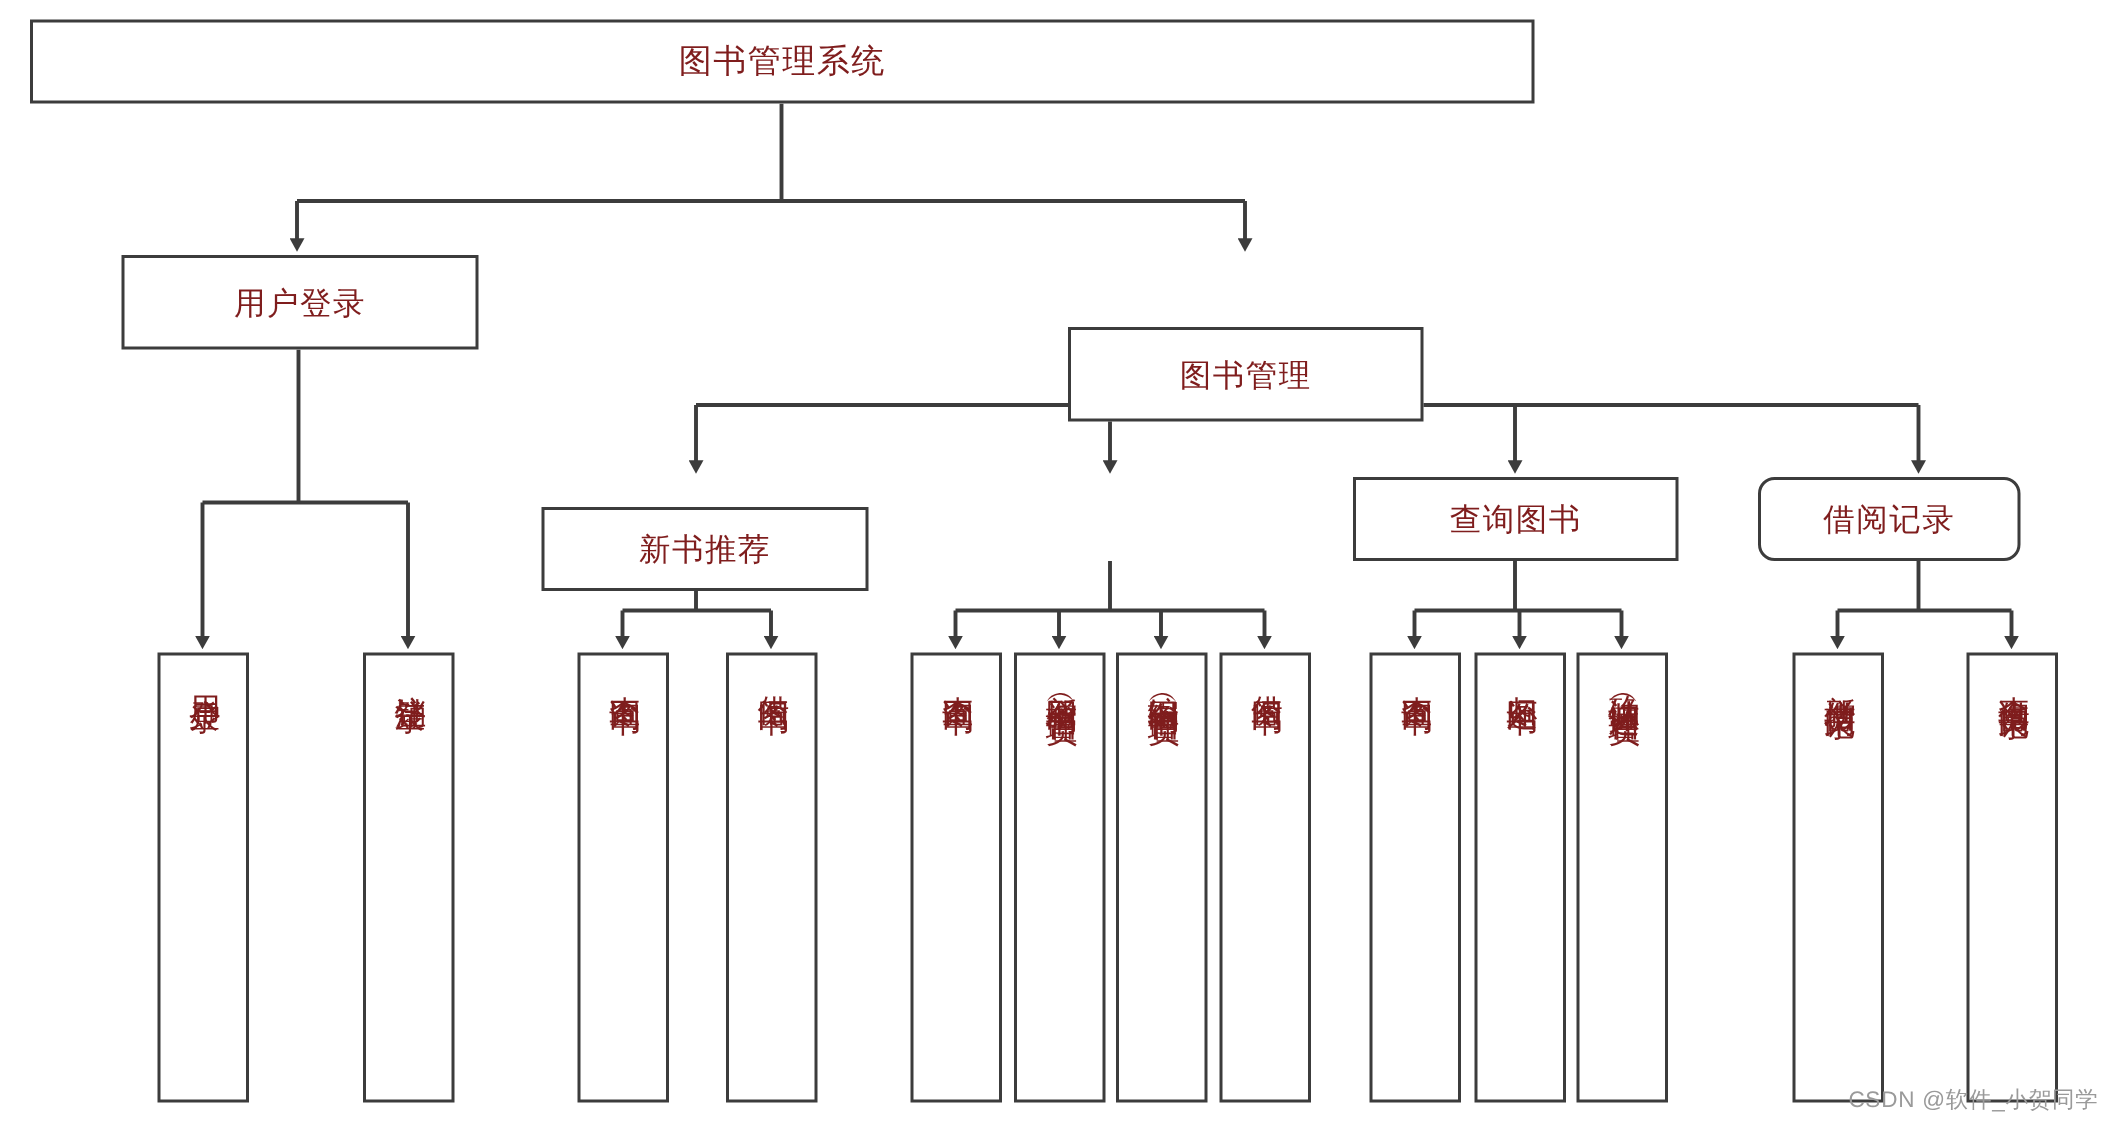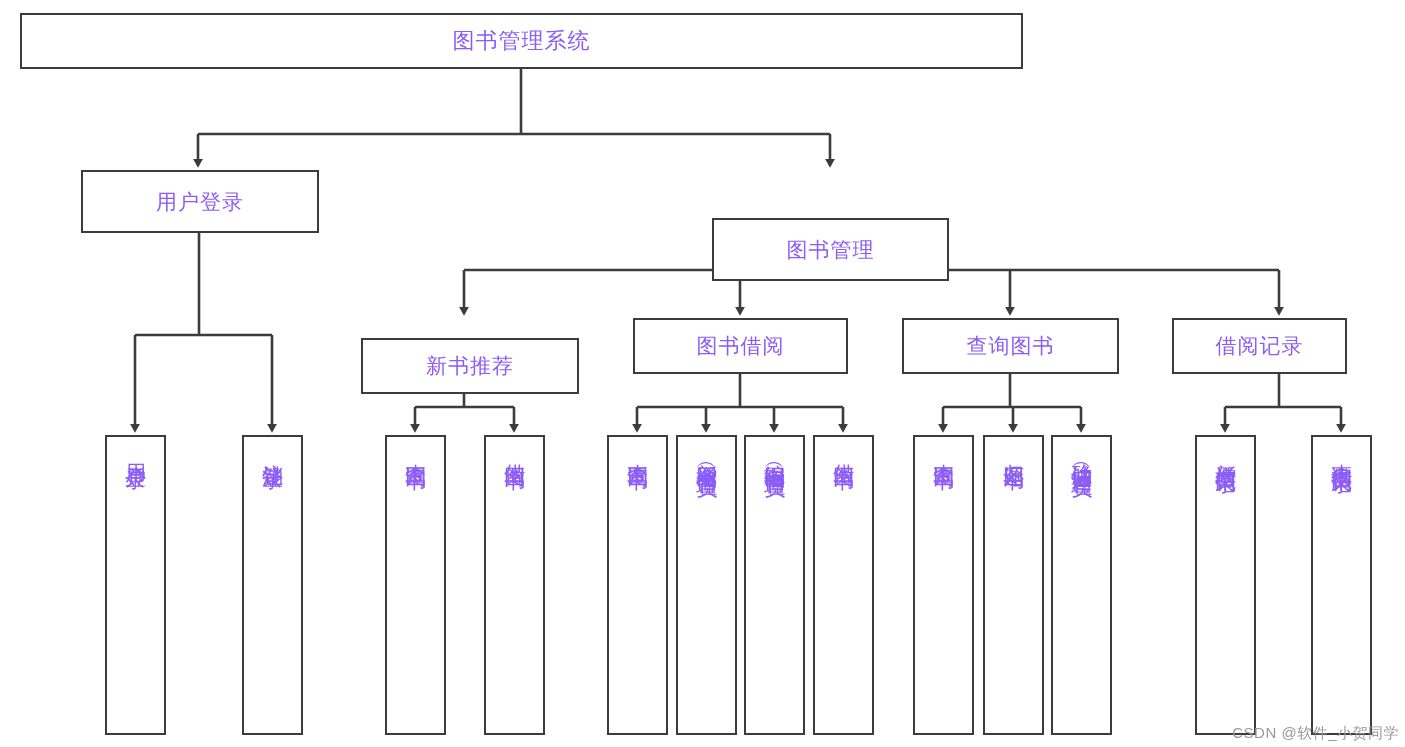--- a/index.html
+++ b/index.html
@@ -26,21 +26,21 @@
     pointer-events: none;
   }
   .node {
     position: absolute;
     box-sizing: border-box;
     background: #ffffff;
     border: 2px solid #3c3c3c;
     display: flex;
     align-items: center;
     justify-content: center;
-    color: #8b5cf6;
+    color: #7f1d1d;
   }
   .node.horiz {
     font-size: 21px;
     letter-spacing: 1px;
   }
   .node.vert {
     font-size: 21px;
     letter-spacing: 1px;
     padding: 10px 0;
     align-items: flex-start;
@@ -130,27 +130,24 @@
   <div class="node horiz" style="left: 81px; top: 170px; width: 238px; height: 63px;">
     <span>用户登录</span>
   </div>
   <div class="node horiz" style="left: 712px; top: 170px; width: 237px; height: 63px; margin-top: 48px;">
     <span>图书管理</span>
   </div>
 
   <div class="node horiz" style="left: 361px; top: 318px; width: 218px; height: 56px; margin-top: 20px;">
     <span>新书推荐</span>
   </div>
-  <div class="node horiz" style="left: 633px; top: 318px; width: 215px; height: 56px;">
-    <span>图书借阅</span>
-  </div>
   <div class="node horiz" style="left: 902px; top: 318px; width: 217px; height: 56px;">
     <span>查询图书</span>
   </div>
-  <div class="node horiz" style="left: 1172px; top: 318px; width: 175px; height: 56px;">
+  <div class="node horiz" style="left: 1172px; top: 318px; width: 175px; height: 56px; border-radius: 11px;">
     <span>借阅记录</span>
   </div>
 
   <div class="node vert" style="left: 105px; top: 435px; width: 61px; height: 300px;">
     <span class="vlabel">用户登录</span>
   </div>
   <div class="node vert" style="left: 242px; top: 435px; width: 61px; height: 300px;">
     <span class="vlabel">注销登录</span>
   </div>
   <div class="node vert" style="left: 385px; top: 435px; width: 61px; height: 300px;">

